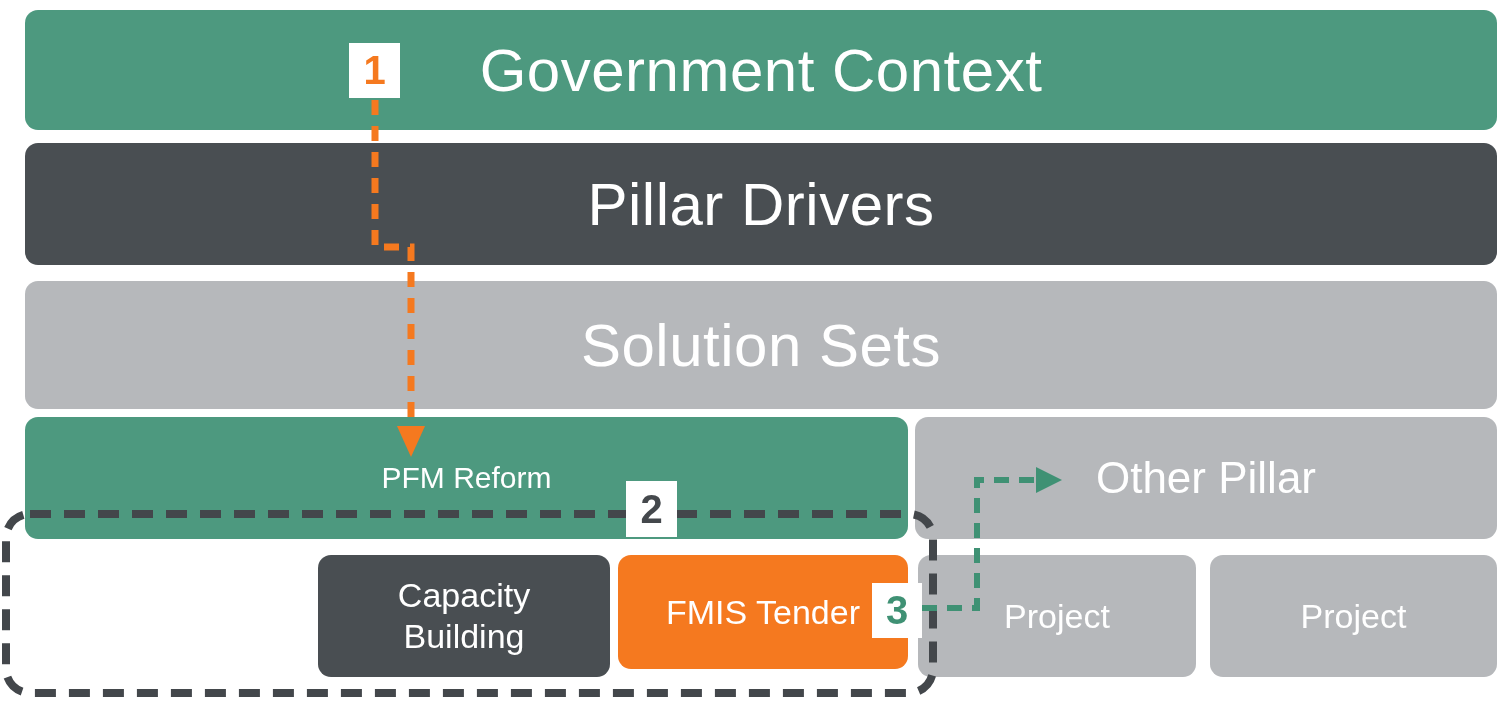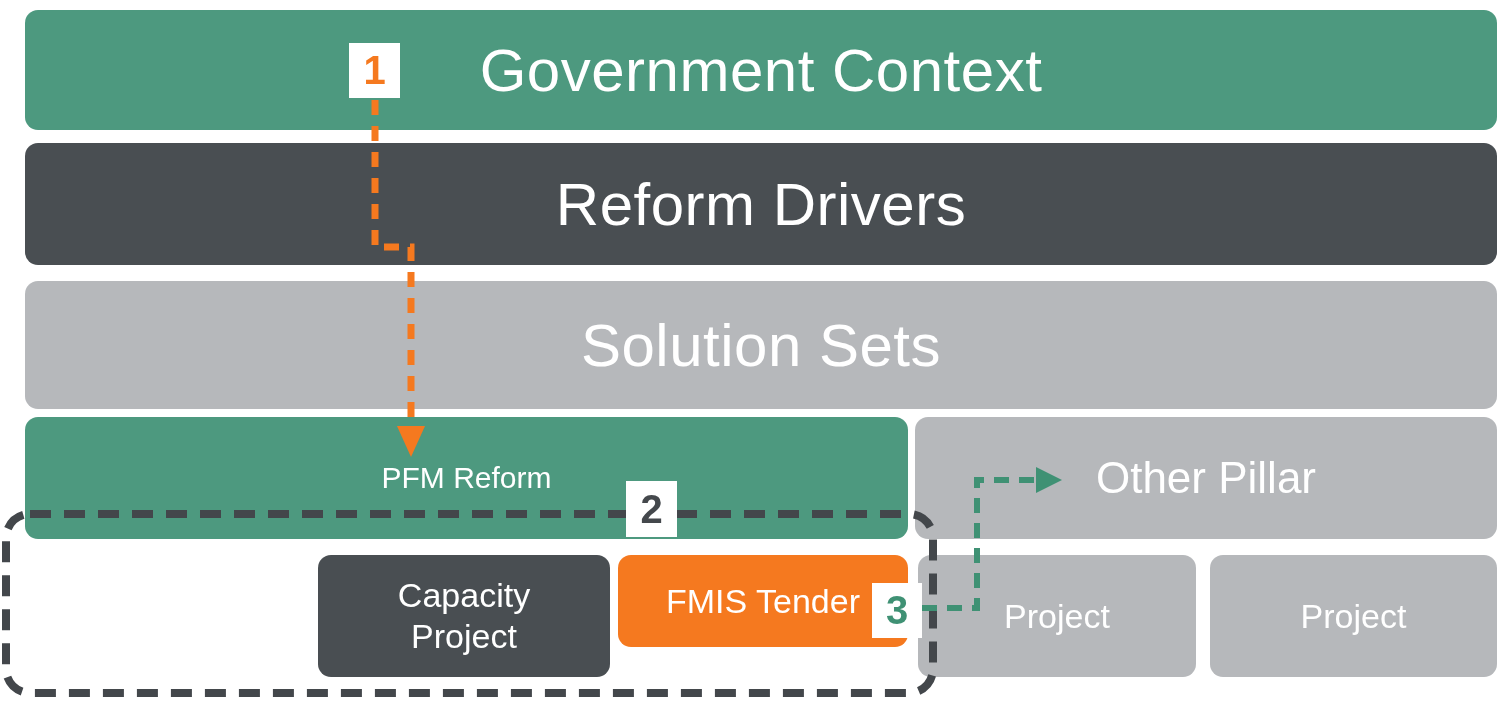--- a/index.html
+++ b/index.html
@@ -37,21 +37,21 @@
   #row-drivers     { left: 25px;  top: 143px; width: 1472px; height: 122px; }
   #row-solutions   { left: 25px;  top: 281px; width: 1472px; height: 128px; }
 
   #pillar-pfm      { left: 25px;  top: 417px; width: 883px;  height: 122px; font-size: 30px; }
   #pillar-other    { left: 915px; top: 417px; width: 582px;  height: 122px; font-size: 44px; }
 
   .sub-box { font-size: 34px; }
   .sub-box .label { max-width: 240px; line-height: 1.2; }
   #sub-legal    { left: 25px;   top: 555px; width: 287px; height: 122px; }
   #sub-capacity { left: 318px;  top: 555px; width: 292px; height: 122px; }
-  #sub-fmis     { left: 618px;  top: 555px; width: 290px; height: 92px; }
+  #sub-fmis     { left: 618px;  top: 555px; width: 290px; height: 114px; }
   #sub-project1 { left: 918px;  top: 555px; width: 278px; height: 122px; }
   #sub-project2 { left: 1210px; top: 555px; width: 287px; height: 122px; }
 
   .overlay {
     position: absolute;
     left: 0; top: 0;
     width: 1502px; height: 702px;
     z-index: 20;
     pointer-events: none;
   }
@@ -71,35 +71,35 @@
 </style>
 </head>
 <body>
 
 <div class="stage">
 
   <div class="box green row-title" id="row-government">
     <span class="label">Government Context</span>
   </div>
   <div class="box dark row-title" id="row-drivers">
-    <span class="label">Reform Drivers</span>
+    <span class="label">Pillar Drivers</span>
   </div>
   <div class="box light row-title" id="row-solutions">
     <span class="label">Solution Sets</span>
   </div>
 
   <div class="box green" id="pillar-pfm">
     <span class="label">PFM Reform</span>
   </div>
   <div class="box light" id="pillar-other">
     <span class="label">Other Pillar</span>
   </div>
 
   <div class="box dark sub-box" id="sub-capacity">
-    <span class="label">Capacity Project</span>
+    <span class="label">Capacity Building</span>
   </div>
   <div class="box orange sub-box" id="sub-fmis">
     <span class="label">FMIS Tender</span>
   </div>
   <div class="box light sub-box" id="sub-project1">
     <span class="label">Project</span>
   </div>
   <div class="box light sub-box" id="sub-project2">
     <span class="label">Project</span>
   </div>

